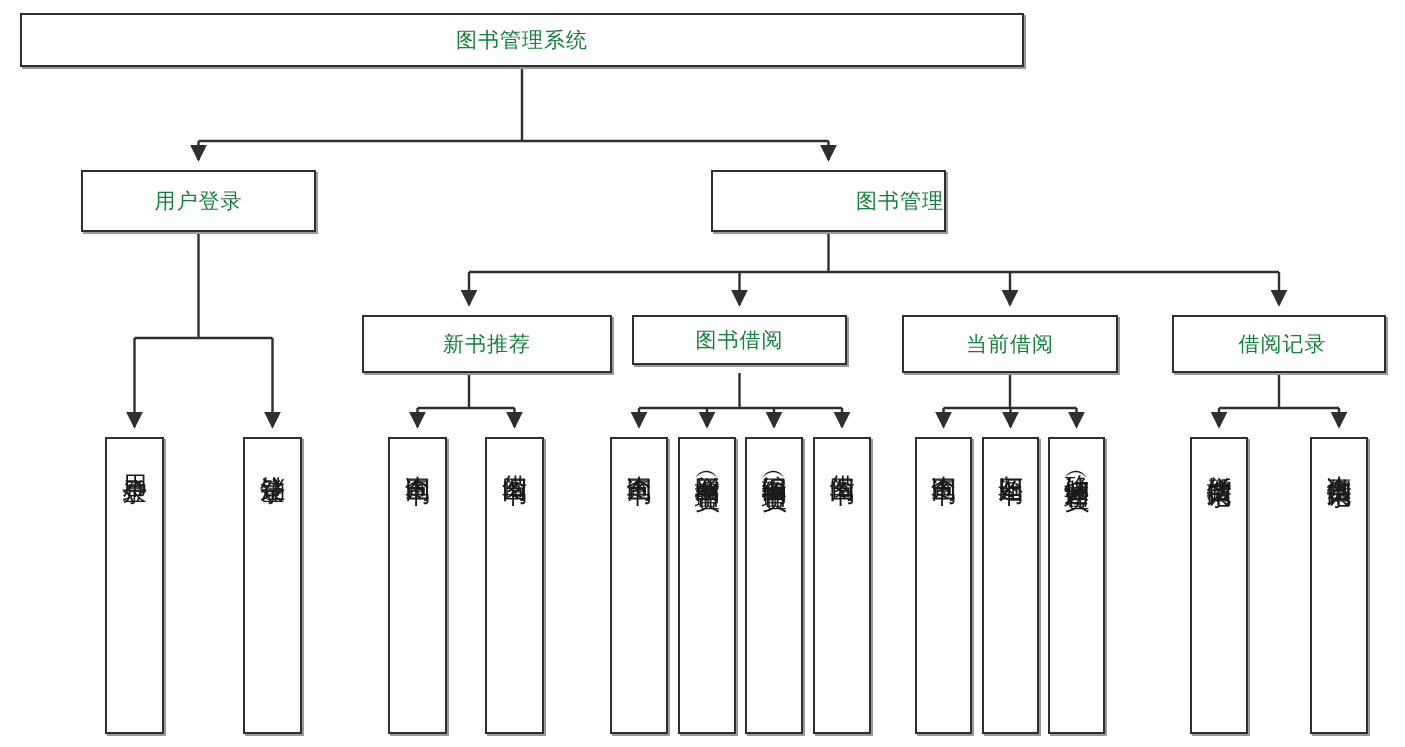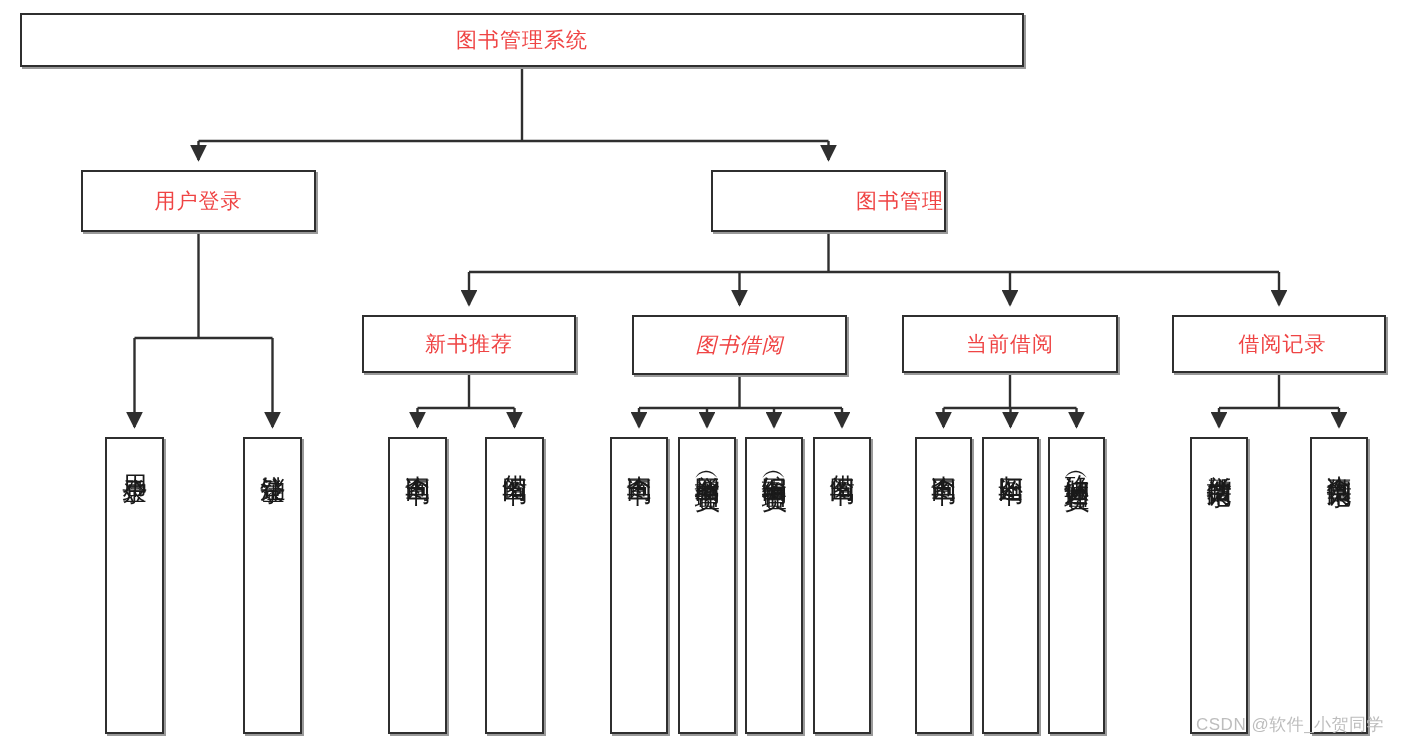--- a/index.html
+++ b/index.html
@@ -1,21 +1,21 @@
 <!DOCTYPE html>
 <html><head>
 <meta charset="utf-8">
 <style>
   html,body{margin:0;padding:0;background:#ffffff;}
   body{width:1405px;height:747px;overflow:hidden;font-family:"Liberation Sans","DejaVu Sans",sans-serif;}
   #stage{position:relative;width:1405px;height:747px;background:#fff;}
   #wires{position:absolute;left:0;top:0;width:1405px;height:747px;}
   .node{position:absolute;box-sizing:border-box;background:#ffffff;border:2px solid #2f2f2f;display:flex;align-items:center;justify-content:center;}
   .node.shadow{box-shadow:2px 2px 0 0 #9a9a9a;}
-  .hlabel{font-size:21px;color:#ef4444;letter-spacing:1px;line-height:1.1;white-space:nowrap;}
+  .hlabel{font-size:21px;color:#15803d;letter-spacing:1px;line-height:1.1;white-space:nowrap;}
   .node.leaf{align-items:flex-start;padding-top:16px;}
   .vlabel{writing-mode:vertical-rl;text-orientation:upright;font-size:25px;color:#1a1a1a;line-height:1.18;letter-spacing:2px;white-space:nowrap;}
   #watermark{position:absolute;left:1196px;top:713px;font-size:17px;color:#bdbdbd;white-space:nowrap;letter-spacing:.5px;}
 </style>
 </head>
 <body>
 
 <div id="stage">
 
   <svg id="wires" viewBox="0 0 1405 747">
@@ -64,24 +64,24 @@
   <div id="nodes">
       <div class="node shadow" style="left: 20px; top: 13px; width: 1004px; height: 54px;">
         <span class="hlabel">图书管理系统</span>
       </div>
       <div class="node shadow" style="left: 81px; top: 170px; width: 235px; height: 62px;">
         <span class="hlabel">用户登录</span>
       </div>
       <div class="node shadow" style="left: 711px; top: 170px; width: 235px; height: 62px; justify-content: flex-end;">
         <span class="hlabel">图书管理</span>
       </div>
-      <div class="node shadow" style="left: 362px; top: 315px; width: 214px; height: 58px;">
+      <div class="node shadow" style="left: 362px; top: 315px; width: 250px; height: 58px;">
         <span class="hlabel">新书推荐</span>
       </div>
-      <div class="node shadow" style="left: 632px; top: 315px; width: 215px; height: 60px; font-style: italic;">
+      <div class="node shadow" style="left: 632px; top: 315px; width: 215px; height: 50px;">
         <span class="hlabel">图书借阅</span>
       </div>
       <div class="node shadow" style="left: 902px; top: 315px; width: 216px; height: 58px; text-align: right;">
         <span class="hlabel">当前借阅</span>
       </div>
       <div class="node shadow" style="left: 1172px; top: 315px; width: 214px; height: 58px; padding-left: 7px;">
         <span class="hlabel">借阅记录</span>
       </div>
       <div class="node leaf shadow" style="left: 105px; top: 437px; width: 59px; height: 297px;">
         <span class="vlabel">用户登录</span>
@@ -117,14 +117,13 @@
         <span class="vlabel">确认归还（管理员）</span>
       </div>
       <div class="node leaf shadow" style="left: 1190px; top: 437px; width: 58px; height: 297px;">
         <span class="vlabel">新增借阅记录</span>
       </div>
       <div class="node leaf shadow" style="left: 1310px; top: 437px; width: 58px; height: 297px;">
         <span class="vlabel">查询借阅记录</span>
       </div>
     </div>
 
-  <div id="watermark">CSDN @软件_小贺同学</div>
 </div>
 
 </body></html>

